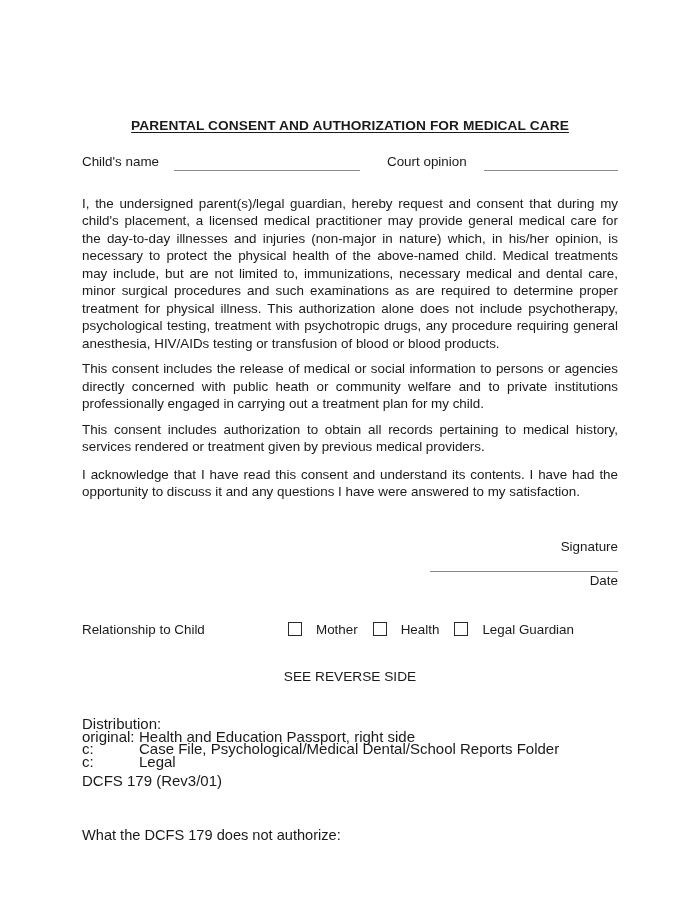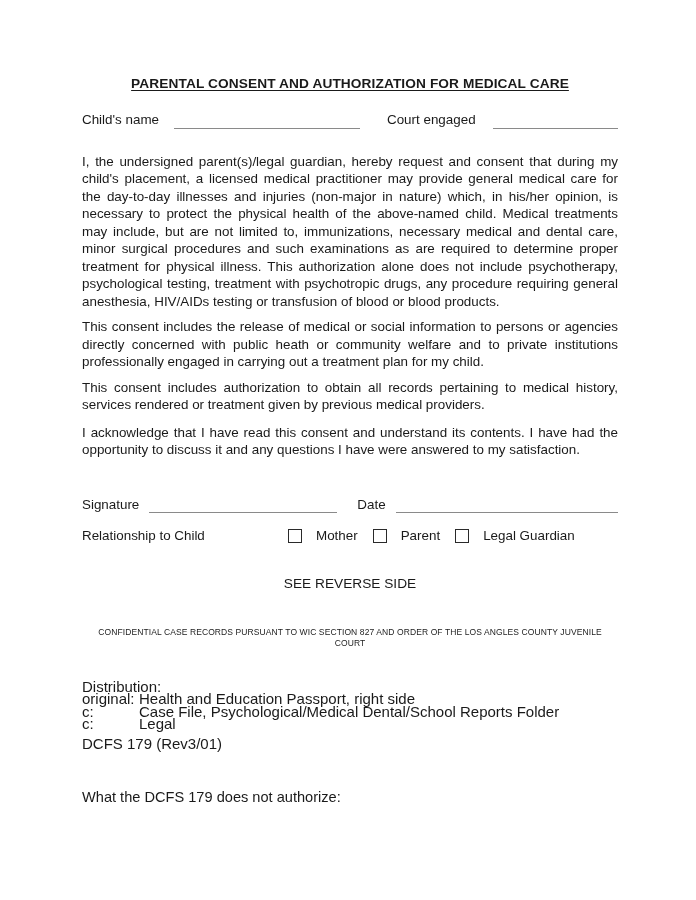--- a/index.html
+++ b/index.html
@@ -10,39 +10,40 @@
   .page {
     position: relative;
     width: 696px;
     height: 809px;
     box-sizing: border-box;
     background: #ffffff;
     padding: 67px 78px 0 82px;
     font-family: "Liberation Sans", sans-serif;
     color: #1a1a1a;
     overflow: hidden;
+    margin-top: 42px;
   }
   .title {
     margin-top: 8px;
     font-size: 13.7px;
     line-height: 18px;
     font-weight: bold;
     text-align: center;
     text-decoration: underline;
     text-underline-offset: 2px;
     letter-spacing: 0.1px;
   }
   .row {
     display: flex;
     align-items: flex-end;
     font-size: 13.4px;
     line-height: 17.5px;
   }
   .fields-row { margin-top: 18px; gap: 7px; }
-  .sig-row    { margin-top: 37px; }
+  .sig-row    { margin-top: 37px; flex-direction: column; }
   .lbl { white-space: nowrap; }
   .line {
     display: inline-block;
     height: 16px;
     border-bottom: 1px solid #8a8a8a;
   }
   .line.w186 { width: 186px; margin-left: 8px; }
   .line.w188 { width: 188px; margin-left: 8px; }
   .line.fill { flex: 1 1 auto; margin-left: 10px; }
   .gap20 { margin-left: 20px; }
@@ -110,21 +111,21 @@
 </head>
 <body>
 
 <div class="page">
 
   <div class="title">PARENTAL CONSENT AND AUTHORIZATION FOR MEDICAL CARE</div>
 
   <div class="row fields-row">
     <span class="lbl">Child's name</span>
     <span class="line w186"></span>
-    <span class="lbl gap20">Court engaged</span>
+    <span class="lbl gap20">Court opinion</span>
     <span class="line fill"></span>
   </div>
 
   <p class="body p1">I, the undersigned parent(s)/legal guardian, hereby request and consent that during my child's placement, a licensed medical practitioner may provide general medical care for the day-to-day illnesses and injuries (non-major in nature) which, in his/her opinion, is necessary to protect the physical health of the above-named child.  Medical treatments may include, but are not limited to, immunizations, necessary medical and dental care, minor surgical procedures and such examinations as are required to determine proper treatment for physical illness.  This authorization alone does not include psychotherapy, psychological testing, treatment with psychotropic drugs, any procedure requiring general anesthesia, HIV/AIDs testing  or transfusion of blood or blood products.</p>
 
   <p class="body jp2">This consent includes the release of medical or social information to persons or agencies directly concerned with public heath or community welfare and to private institutions professionally engaged in carrying out a treatment plan for my child.</p>
 
   <p class="body jp2">This consent includes authorization to obtain all records pertaining to medical history, services rendered or treatment given by previous medical providers.</p>
 
 
@@ -135,28 +136,27 @@
     <span class="line w188"></span>
     <span class="lbl gap20">Date</span>
     <span class="line fill"></span>
   </div>
 
   <div class="row rel-row">
     <span class="rel-label">Relationship to Child</span>
     <span class="cb"></span>
     <span class="cb-label">Mother</span>
     <span class="cb"></span>
-    <span class="cb-label">Parent</span>
+    <span class="cb-label">Health</span>
     <span class="cb"></span>
     <span class="cb-label">Legal Guardian</span>
   </div>
 
   <div class="see-reverse">SEE REVERSE SIDE</div>
 
-  <div class="confidential">CONFIDENTIAL CASE RECORDS PURSUANT TO WIC SECTION 827 AND ORDER OF THE LOS ANGLES COUNTY JUVENILE COURT</div>
 
   <div class="distribution">
     <div class="dist-heading">Distribution:</div>
     <div class="dist-row">
       <span class="dist-label">original:</span>
       <span class="dist-value">Health and Education Passport, right side</span>
     </div>
     <div class="dist-row">
       <span class="dist-label">c:</span>
       <span class="dist-value">Case File, Psychological/Medical Dental/School Reports Folder</span>

